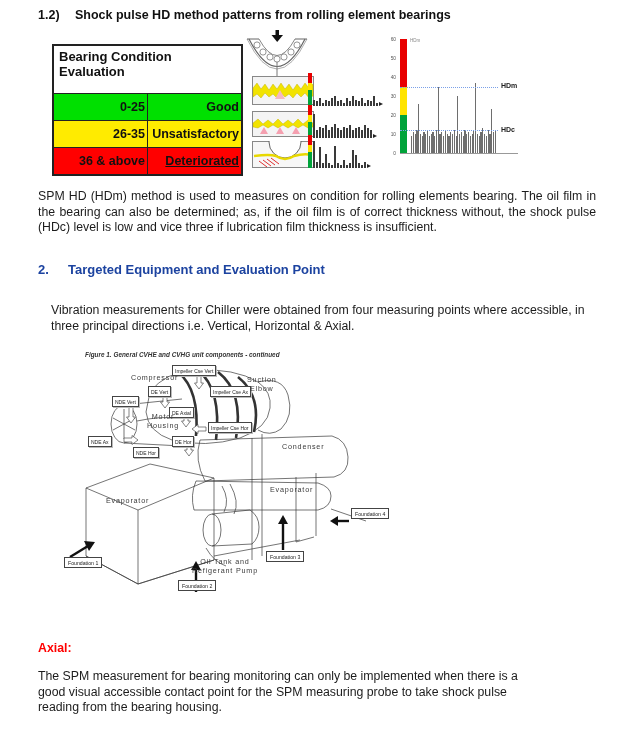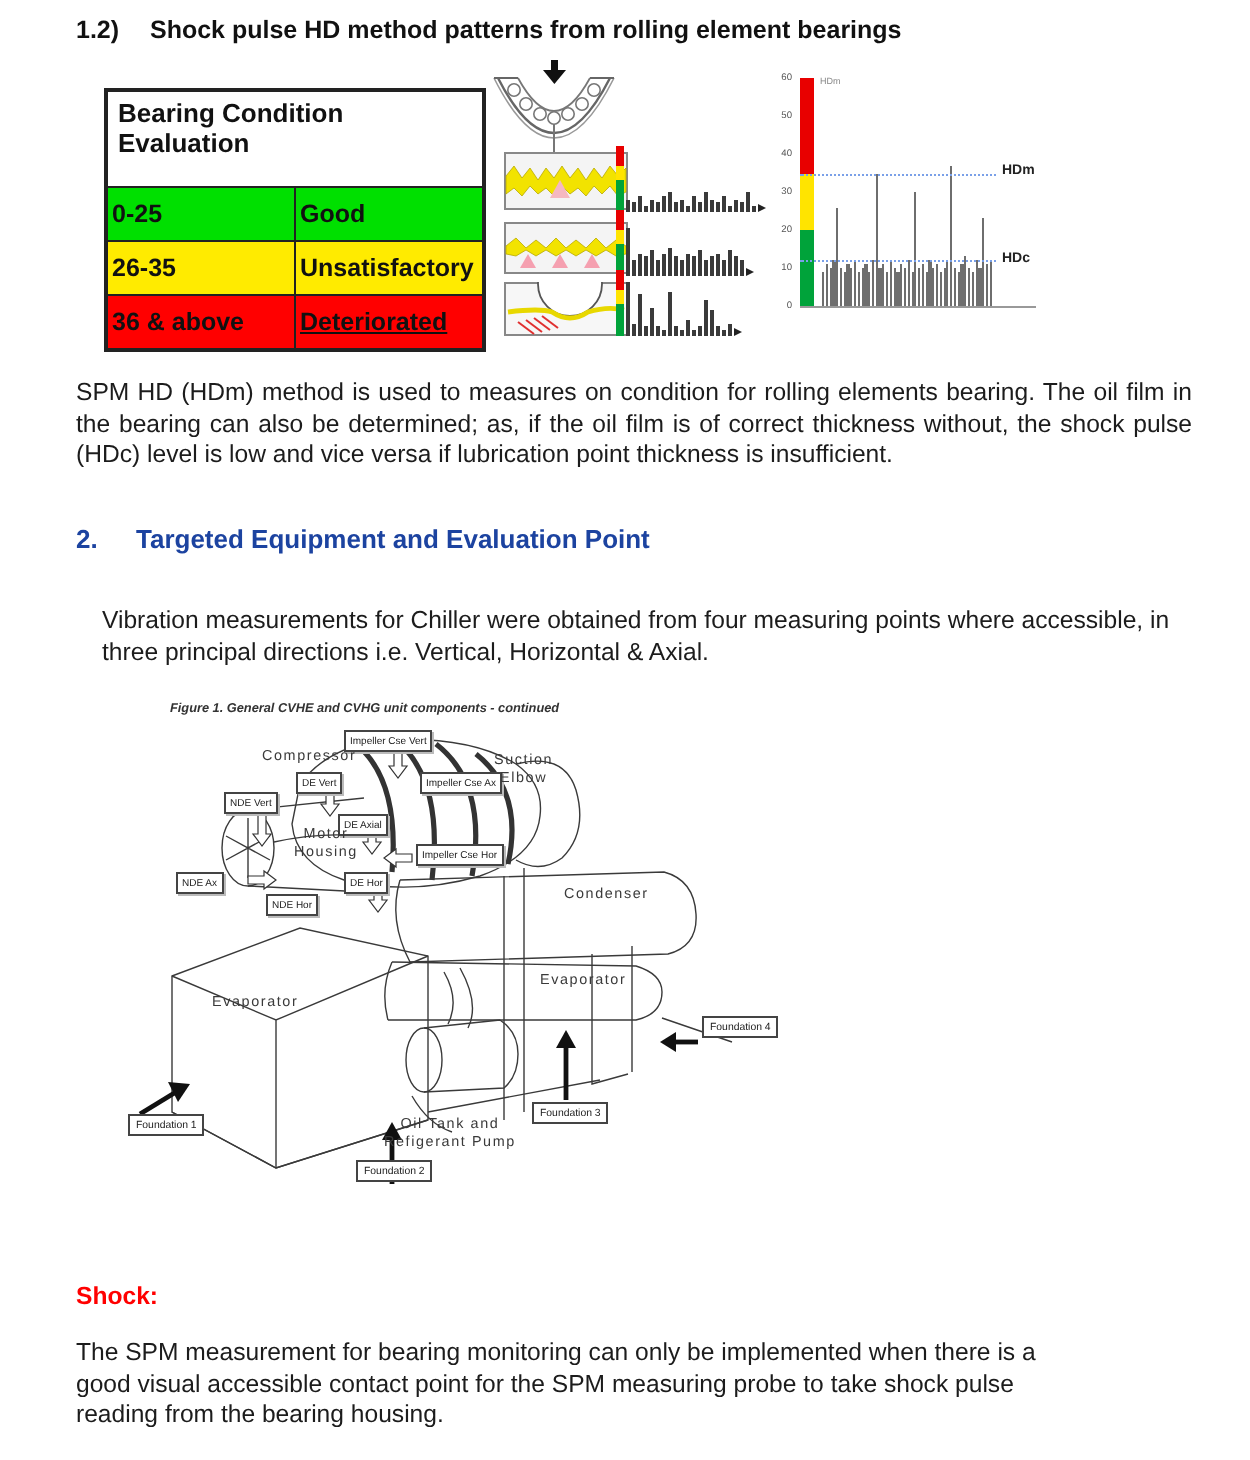--- a/index.html
+++ b/index.html
@@ -16,21 +16,21 @@
   .para-vib{top:303px;width:558px;margin-left:13px;}
   .para-note{top:669px;width:492px;}
   .credit{position:absolute;left:100px;top:610px;font-size:12.3px;color:#1c1c1c;}
   .note-label{position:absolute;left:38px;top:641px;font-size:12.3px;font-weight:bold;color:#ff0000;}
   .fig-caption{position:absolute;left:85px;top:351px;font-size:6.4px;font-weight:bold;font-style:italic;color:#333;}
   
   .cond-table{position:absolute;left:52px;top:44px;width:191px;border-collapse:collapse;
               border:2px solid #222;table-layout:fixed;}
   .cond-table th{border:1px solid #222;background:#fff;font-size:13px;font-weight:bold;
                  text-align:left;padding:3px 5px 14px 5px;height:24px;vertical-align:top;color:#111;}
-  .cond-table td{border:1px solid #222;font-size:12.5px;font-weight:bold;text-align:left;
+  .cond-table td{border:1px solid #222;font-size:12.5px;font-weight:bold;text-align:right;
                  height:26px;color:#111;padding:0 2px;}
   .cond-table td:first-child{width:92px;}
   
   .abs{position:absolute;}
   
   #hd-chart{position:absolute;left:383px;top:31px;width:150px;height:135px;}
   #hd-chart .ytick{position:absolute;left:0;width:13px;text-align:right;font-size:4.8px;color:#555;}
   #hd-chart .zone{position:absolute;left:17px;width:7px;}
   #hd-chart .bar{position:absolute;background:#6e6e6e;}
   #hd-chart .refline{position:absolute;left:17px;width:98px;border-top:1px dotted #7aa0e8;}
@@ -273,21 +273,21 @@
       <div class="bar" style="left: 108.1px; width: 1.2px; height: 43.7px; top: 78.3px; background: rgb(110, 110, 110);"></div>
       <div class="bar" style="left: 109.88px; width: 1.2px; height: 20.9px; top: 101.1px; background: rgb(110, 110, 110);"></div>
       <div class="bar" style="left: 111.66px; width: 1.2px; height: 22.8px; top: 99.2px; background: rgb(110, 110, 110);"></div>
       <div class="refline" style="top: 55.5px;"></div>
       <div class="reflabel" style="top: 51px;">HDm</div>
       <div class="refline" style="top: 99.2px;"></div>
       <div class="reflabel" style="top: 94.7px;">HDc</div>
       <div class="axis"></div>
     </div>
 
-  <div class="para para-spm">SPM HD (HDm) method is used to measures on condition for rolling elements bearing. The oil film in the bearing can also be determined; as, if the oil film is of correct thickness without, the shock pulse (HDc) level is low and vice versa if lubrication point thickness is insufficient.</div>
+  <div class="para para-spm">SPM HD (HDm) method is used to measures on condition for rolling elements bearing. The oil film in the bearing can also be determined; as, if the oil film is of correct thickness without, the shock pulse (HDc) level is low and vice three if lubrication film thickness is insufficient.</div>
 
   <div class="h2-row">
     <span class="num">2.</span><span>Targeted Equipment and Evaluation Point</span>
   </div>
 
   <div class="para para-vib">Vibration measurements for Chiller were obtained from four measuring points where accessible, in three principal directions i.e. Vertical, Horizontal &amp; Axial.</div>
 
   <div class="fig-caption">Figure 1. General CVHE and CVHG unit components - continued</div>
 
   <svg style="left:0;top:0;" width="625" height="730" viewBox="0 0 625 730">
@@ -341,21 +341,21 @@
       <path d="M197,375 h4 v8 h2.5 l-4.5,6 l-4.5,-6 h2.5 z"></path>
       <path d="M163,395 h4 v7 h2.5 l-4.5,6 l-4.5,-6 h2.5 z"></path>
       <path d="M129,406 h4 v11 h2.5 l-4.5,6 l-4.5,-6 h2.5 z"></path>
       <path d="M184,416 h4 v5 h2.5 l-4.5,6 l-4.5,-6 h2.5 z"></path>
       <path d="M124,438 v4 h8 v2.5 l6,-4.5 l-6,-4.5 v2.5 z"></path>
       <path d="M206,427 v4 h-8 v2.5 l-6,-4.5 l6,-4.5 v2.5 z"></path>
       <path d="M187,445 h4 v5 h2.5 l-4.5,6 l-4.5,-6 h2.5 z"></path>
     </g>
   </svg>
 
-  <div class="note-label">Shock:</div>
+  <div class="note-label">Axial:</div>
   <div class="para para-note">The SPM measurement for bearing monitoring can only be implemented when there is a good visual accessible contact point for the SPM measuring probe to take shock pulse reading from the bearing housing.</div>
 
 <div class="mp-box" style="left: 172px; top: 365px;">Impeller Cse Vert</div>
     <div class="mp-box" style="left: 148px; top: 386px;">DE Vert</div>
     <div class="mp-box" style="left: 210px; top: 386px;">Impeller Cse Ax</div>
     <div class="mp-box" style="left: 112px; top: 396px;">NDE Vert</div>
     <div class="mp-box" style="left: 169px; top: 407px;">DE Axial</div>
     <div class="mp-box" style="left: 208px; top: 422px;">Impeller Cse Hor</div>
     <div class="mp-box" style="left: 88px; top: 436px;">NDE Ax</div>
     <div class="mp-box" style="left: 172px; top: 436px;">DE Hor</div>

